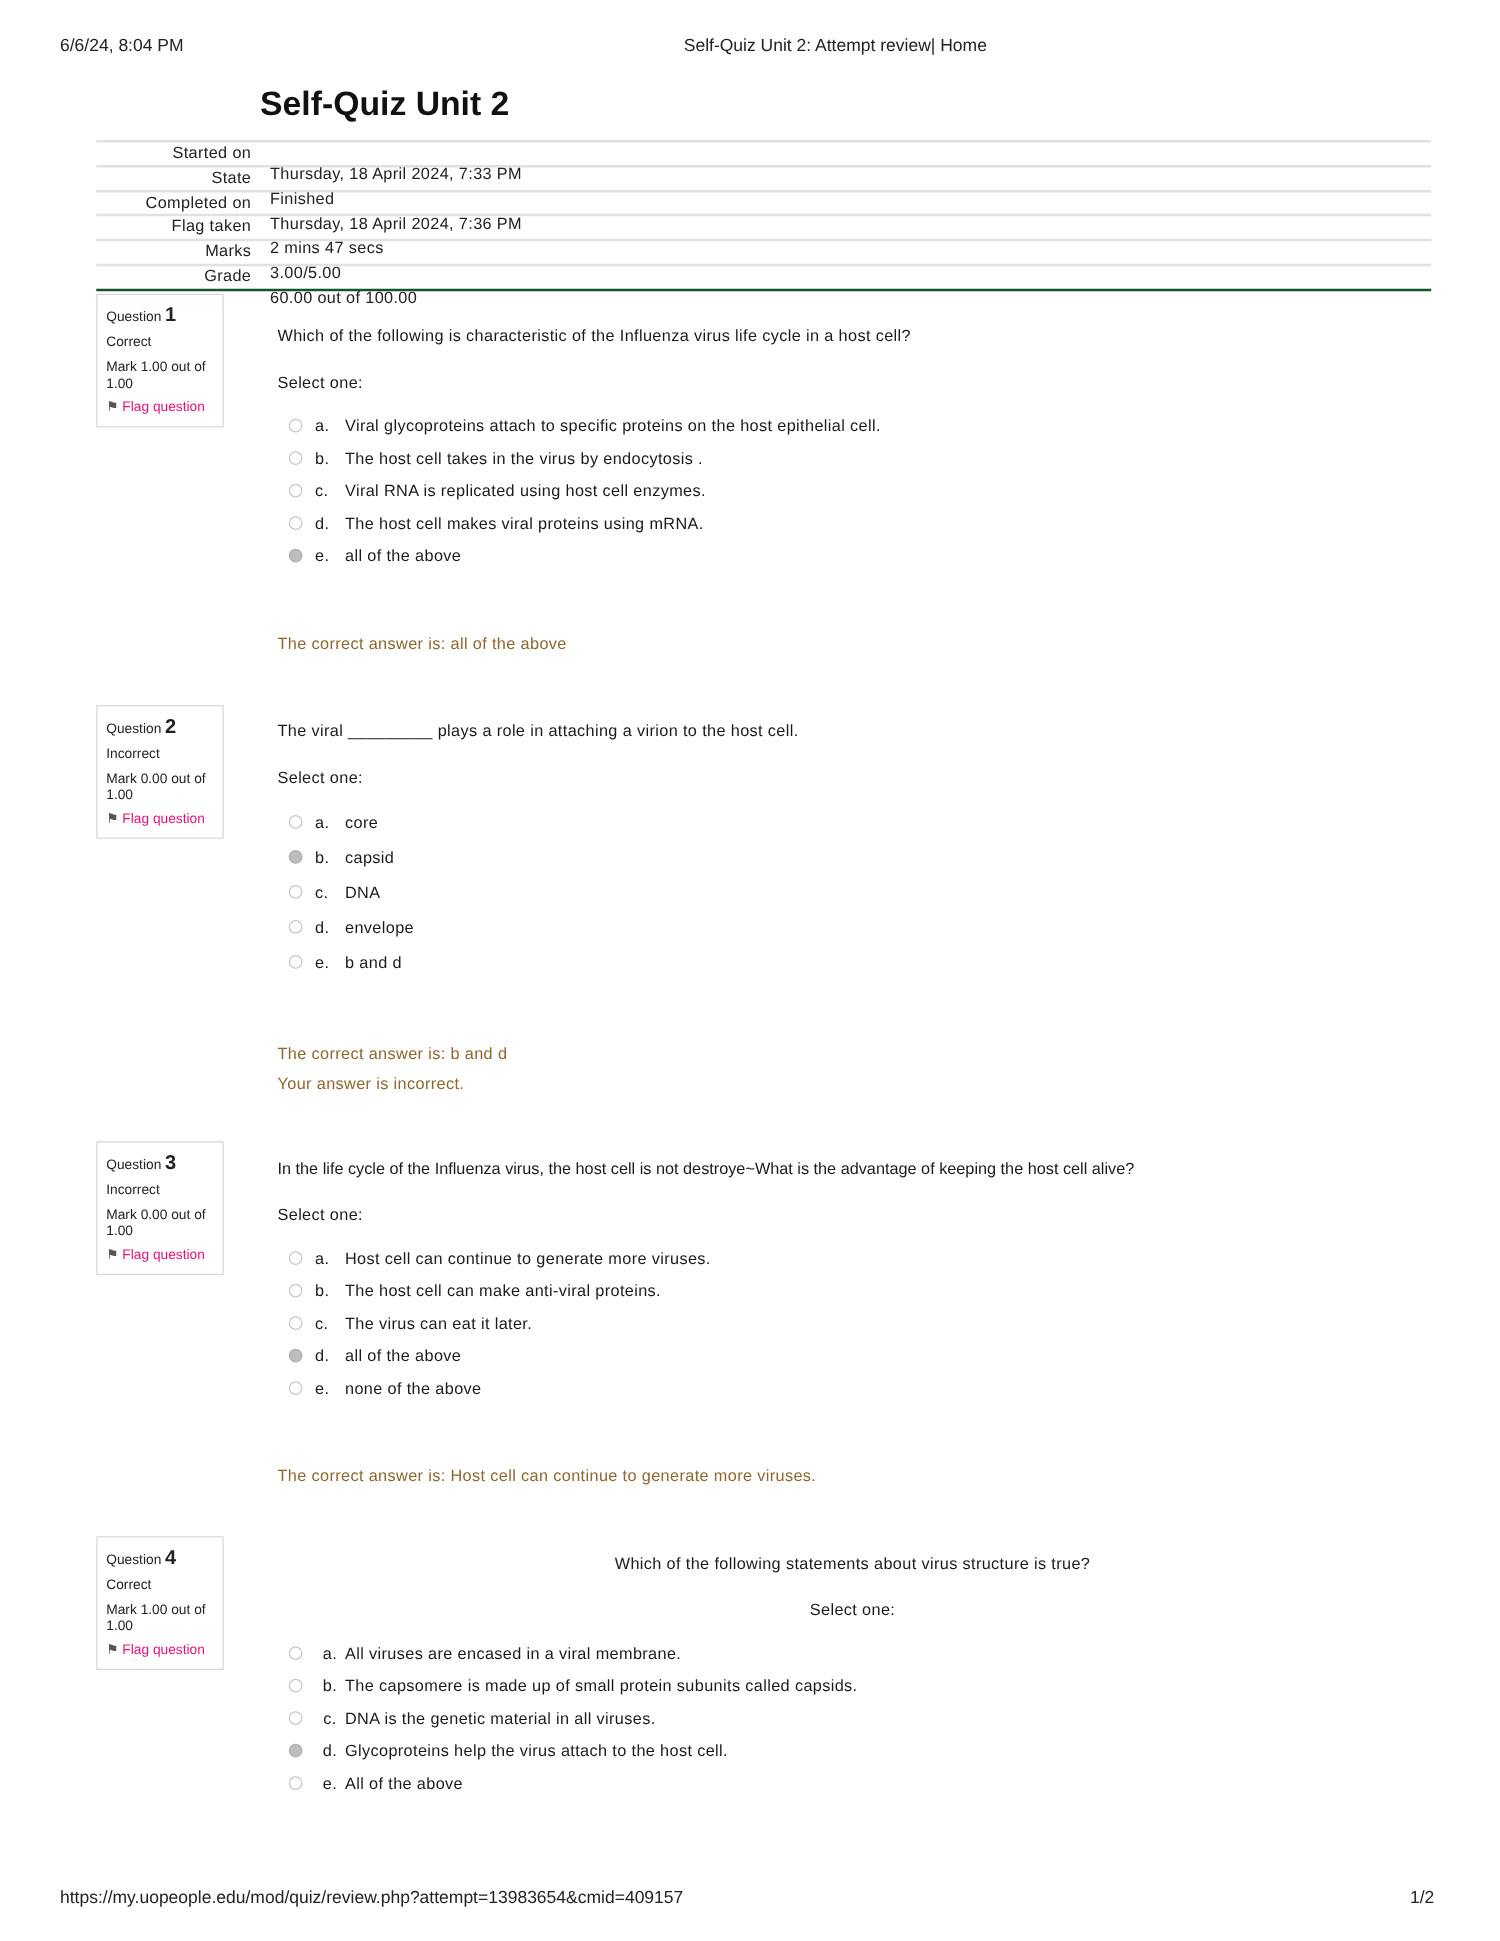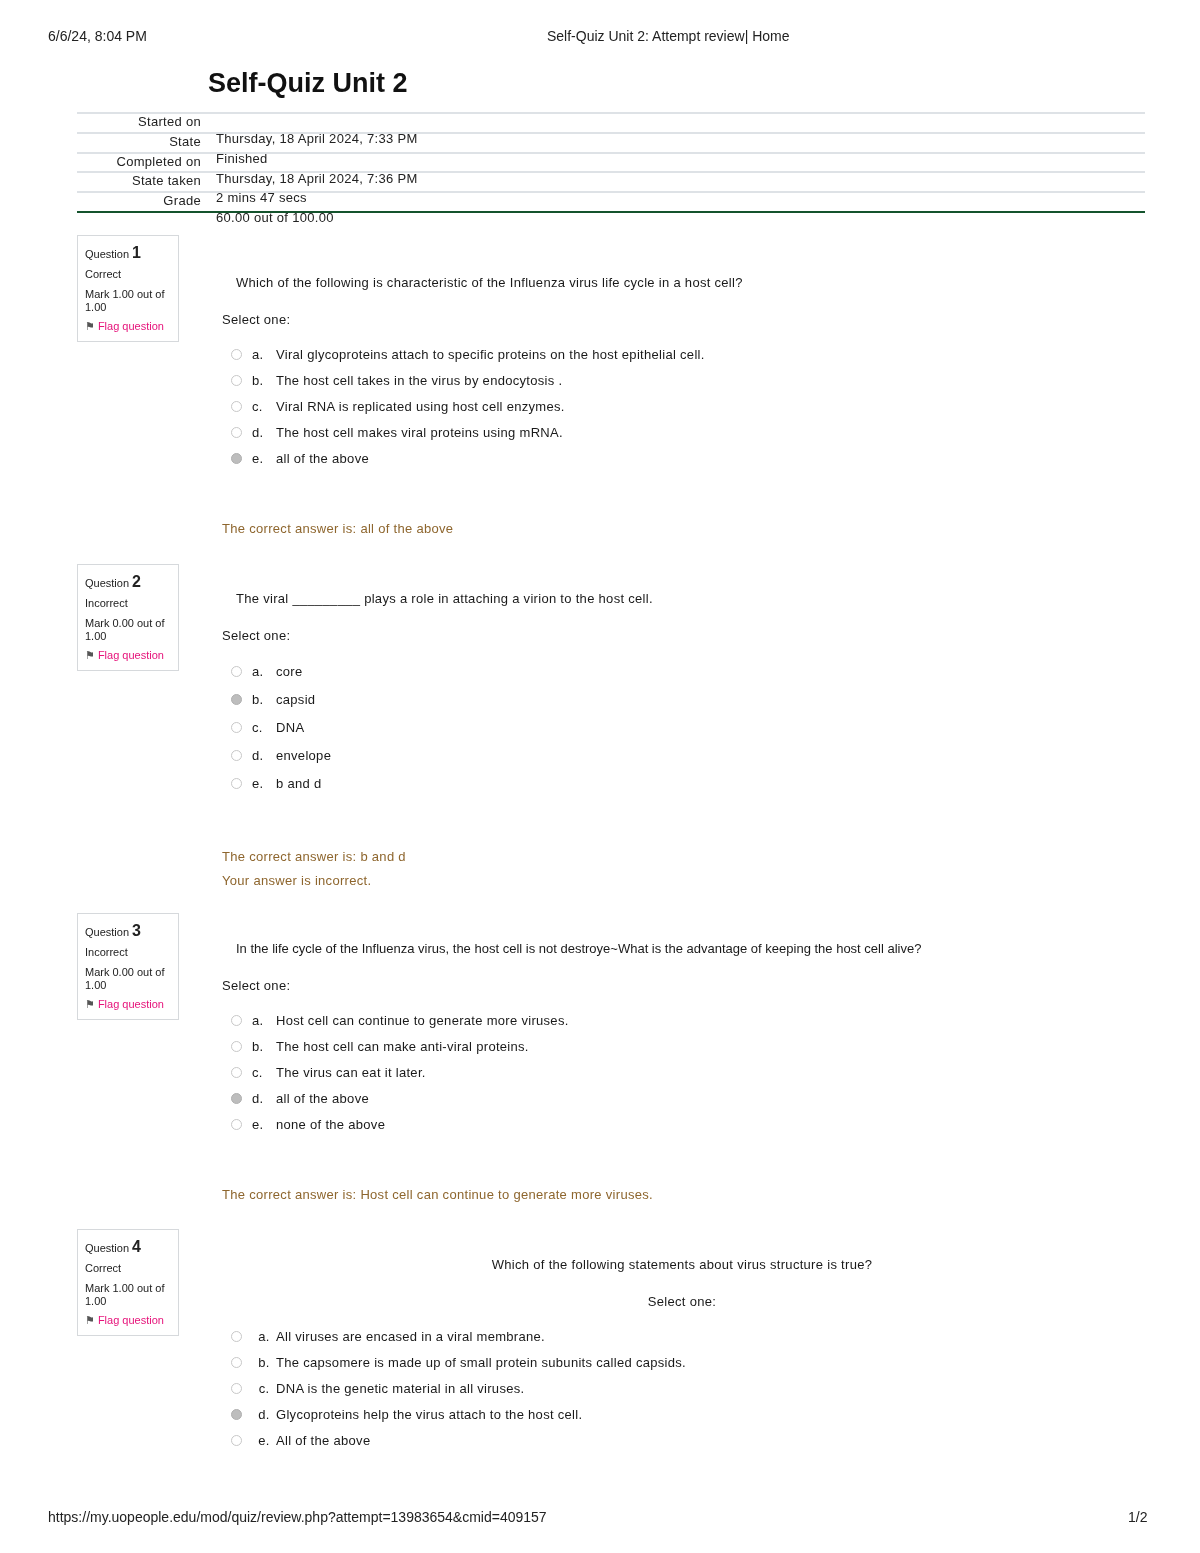--- a/index.html
+++ b/index.html
@@ -20,21 +20,21 @@
 
   .qinfo { position: absolute; left: 77px; width: 102px; border: 1px solid #d6d9dc; background: #fff; box-sizing: border-box; padding: 8px 6px 8px 7px; font-size: 11px; color: #222; }
   .qinfo .qno { font-size: 11px; }
   .qinfo .qno b { font-size: 16px; font-weight: bold; }
   .qinfo .state { margin-top: 6px; }
   .qinfo .grade { margin-top: 8px; line-height: 13px; }
   .qinfo .flag { margin-top: 6px; color: #e6127a; line-height: 13px; cursor: pointer; }
   .qinfo .flag .flag-icon { color: #555; font-size: 11px; margin-right: 3px; }
 
   .qcontent { position: absolute; left: 222px; width: 920px; font-size: 13px; color: #1a1a1a; letter-spacing: 0.3px; }
-  .qtext { margin: 14px; }
+  .qtext { margin: 0; }
   .prompt { margin-top: 22px; }
   .answers { margin-top: 14px; }
   .answer { display: flex; align-items: center; height: 26px; }
   .radio { width: 11px; height: 11px; border-radius: 50%; border: 1px solid #c8c8c8; background: #fff; margin-left: 9px; margin-right: 10px; box-sizing: border-box; flex: none; }
   .radio.checked { background: #bdbdbd; border-color: #b0b0b0; }
   .answer .letter { width: 24px; flex: none; }
   .outcome { margin-top: 50px; color: #8e662e; font-size: 13px; letter-spacing: 0.3px; }
   .outcome div { height: 24px; }
 
   .print-footer { position: absolute; top: 1509px; left: 0; width: 1200px; font-size: 14px; color: #222; }
@@ -58,22 +58,26 @@
   </div>
   <div class="summary-row">
     <span class="lbl">State</span>
     <span class="val">Finished</span>
   </div>
   <div class="summary-row">
     <span class="lbl">Completed on</span>
     <span class="val">Thursday, 18 April 2024, 7:36 PM</span>
   </div>
   <div class="summary-row">
-    <span class="lbl">State taken</span>
+    <span class="lbl">Flag taken</span>
     <span class="val">2 mins 47 secs</span>
+  </div>
+  <div class="summary-row">
+    <span class="lbl">Marks</span>
+    <span class="val">3.00/5.00</span>
   </div>
   <div class="summary-row">
     <span class="lbl">Grade</span>
     <span class="val">60.00 out of 100.00</span>
   </div>
 </div>
 
 <div class="qinfo" style="top:235px;">
   <div class="qno"><span>Question</span> <b>1</b></div>
   <div class="state">Correct</div>

